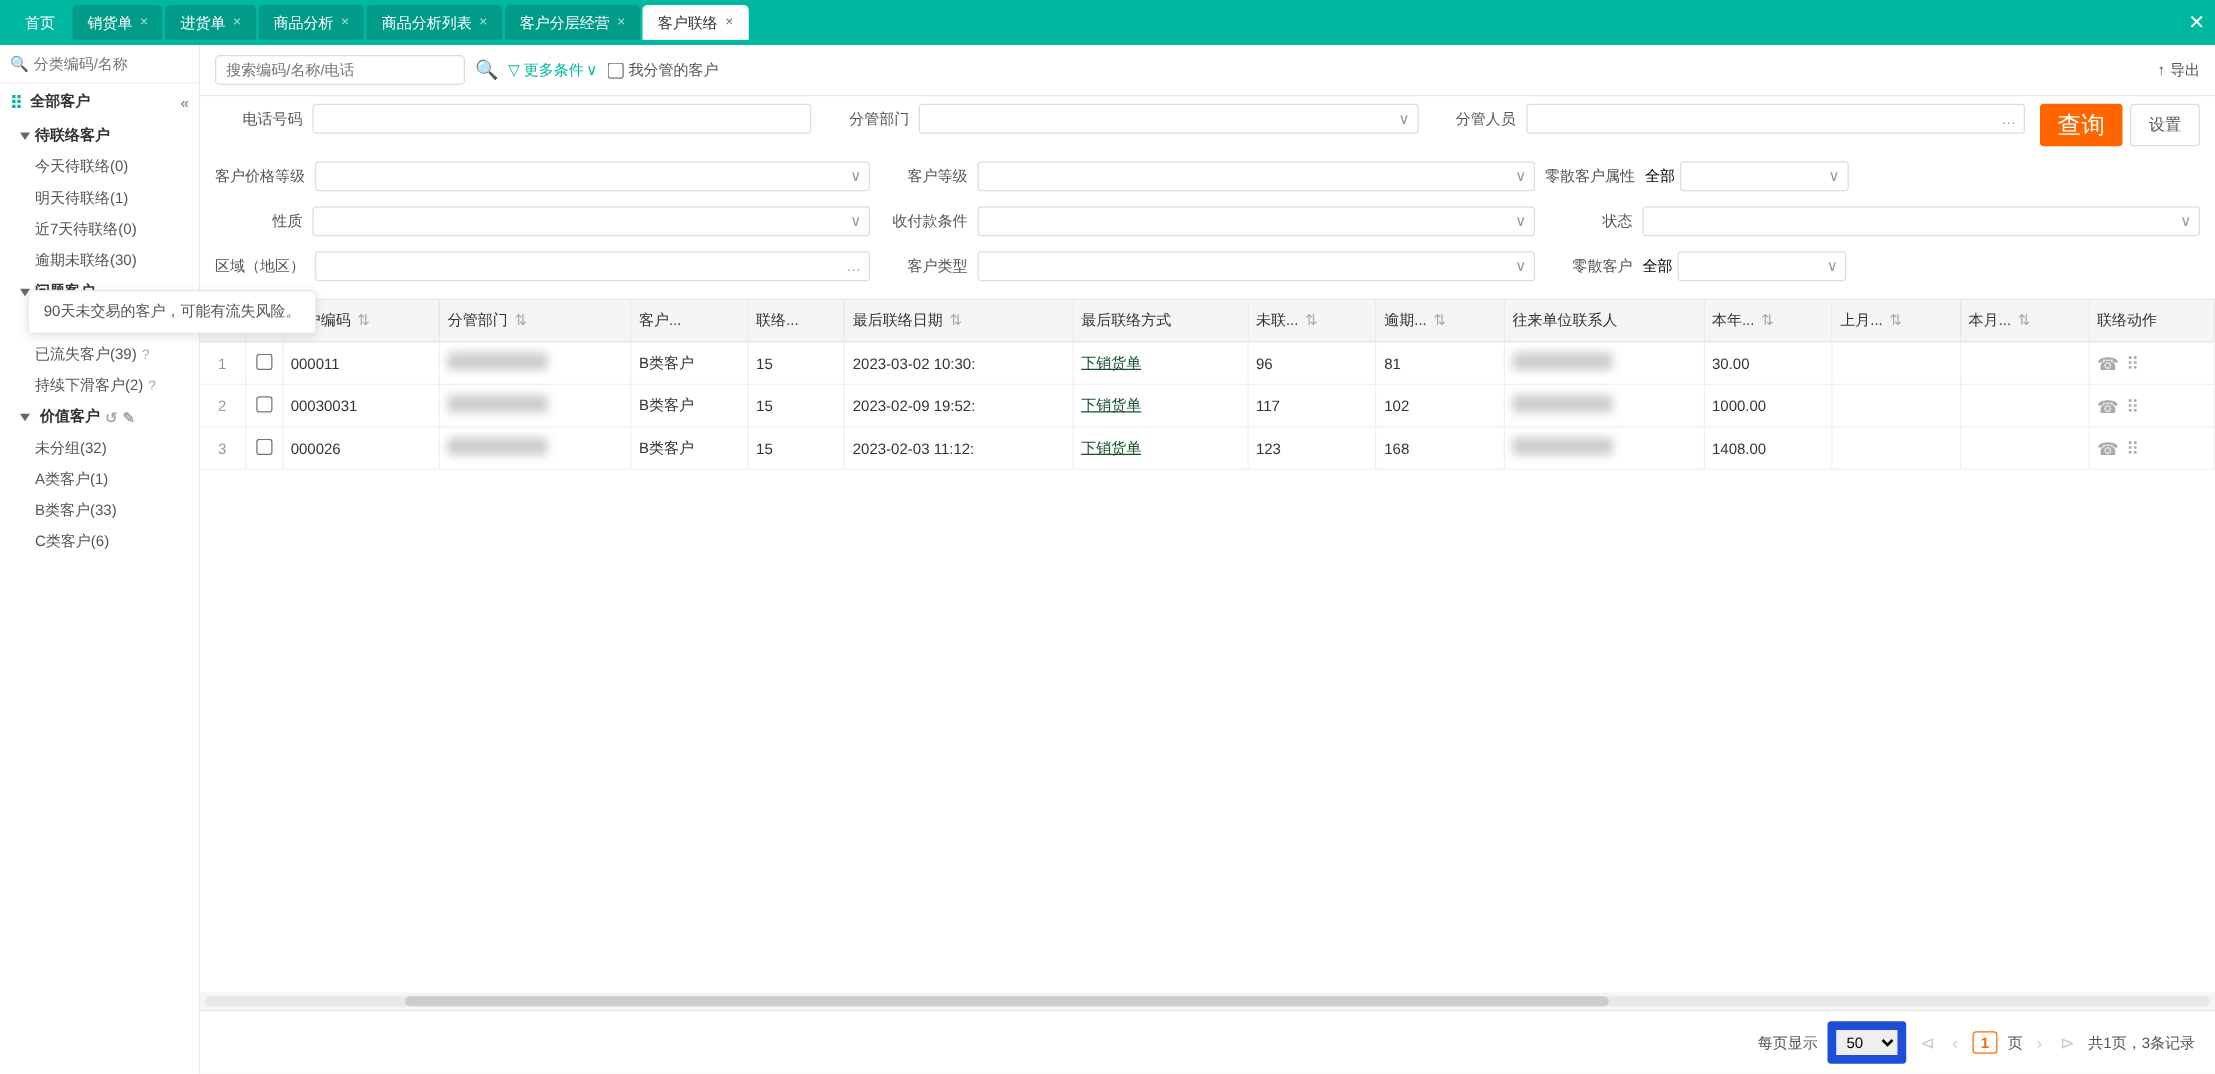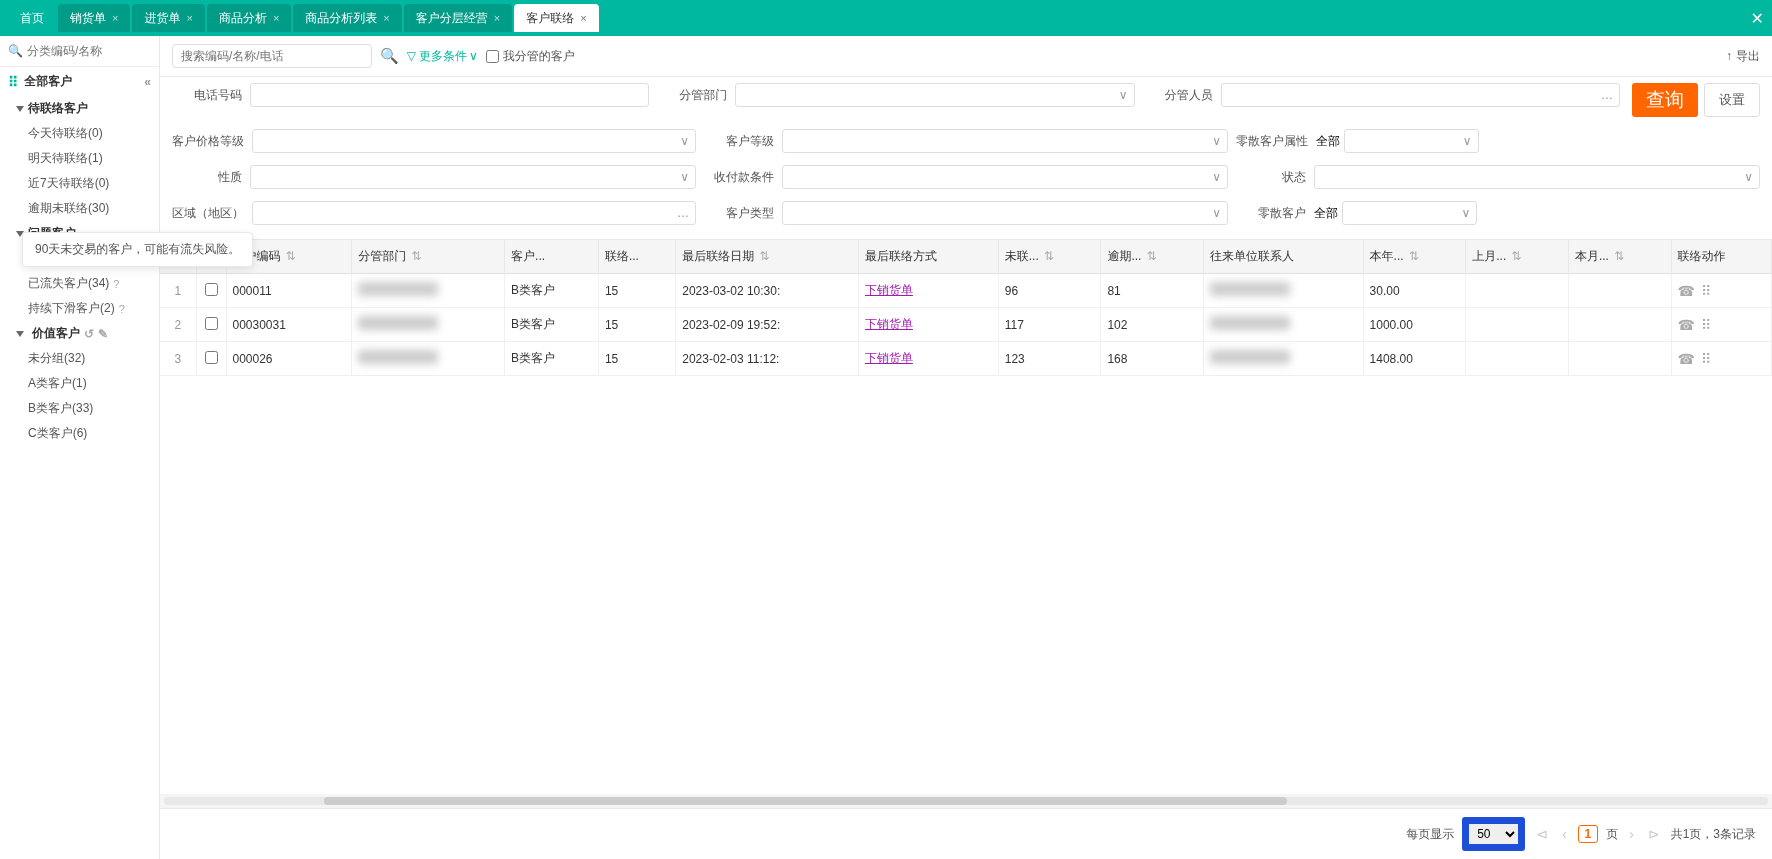--- a/index.html
+++ b/index.html
@@ -292,21 +292,21 @@
     tbody tr {
       border-bottom: 1px solid #f0f0f0;
     }
     tbody td {
       padding: 8px 6px;
       color: #333;
       border-right: 1px solid #f0f0f0;
       white-space: nowrap;
     }
     .link-text {
-      color: #a21caf;
+      color: #14532d;
       text-decoration: underline;
       cursor: pointer;
     }
     .blurred {
       filter: blur(4px);
       user-select: none;
     }
     .checkbox-cell { text-align: center; width: 30px; }
     .number-cell { text-align: center; color: #999; width: 30px; }
     .actions-cell { display: flex; gap: 6px; align-items: center; }
@@ -454,21 +454,21 @@
     <div class="sidebar-sub-group">
       <div class="sidebar-sub-group-title">
         <span class="triangle-down"></span>
         <span>问题客户</span>
       </div>
       <div class="sidebar-item active" style="display:flex;align-items:center;gap:4px;">
         <span>流失预警客户(3)</span>
         <span style="color:#ff6600;font-size:11px;">⚠</span>
       </div>
       <div class="sidebar-item" style="display:flex;align-items:center;gap:4px;">
-        <span>已流失客户(34)</span>
+        <span>已流失客户(39)</span>
         <span style="color:#aaa;font-size:11px;">?</span>
       </div>
       <div class="sidebar-item" style="display:flex;align-items:center;gap:4px;">
         <span>持续下滑客户(2)</span>
         <span style="color:#aaa;font-size:11px;">?</span>
       </div>
     </div>
 
     <div class="sidebar-sub-group">
       <div class="sidebar-sub-group-title" style="display:flex;align-items:center;gap:4px;">

